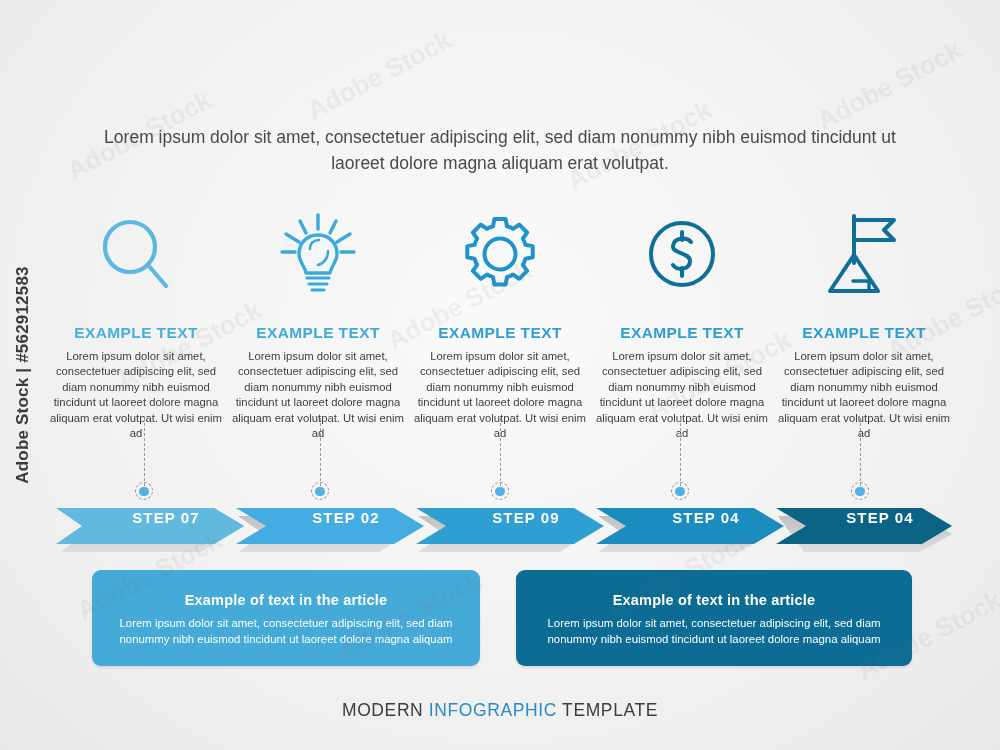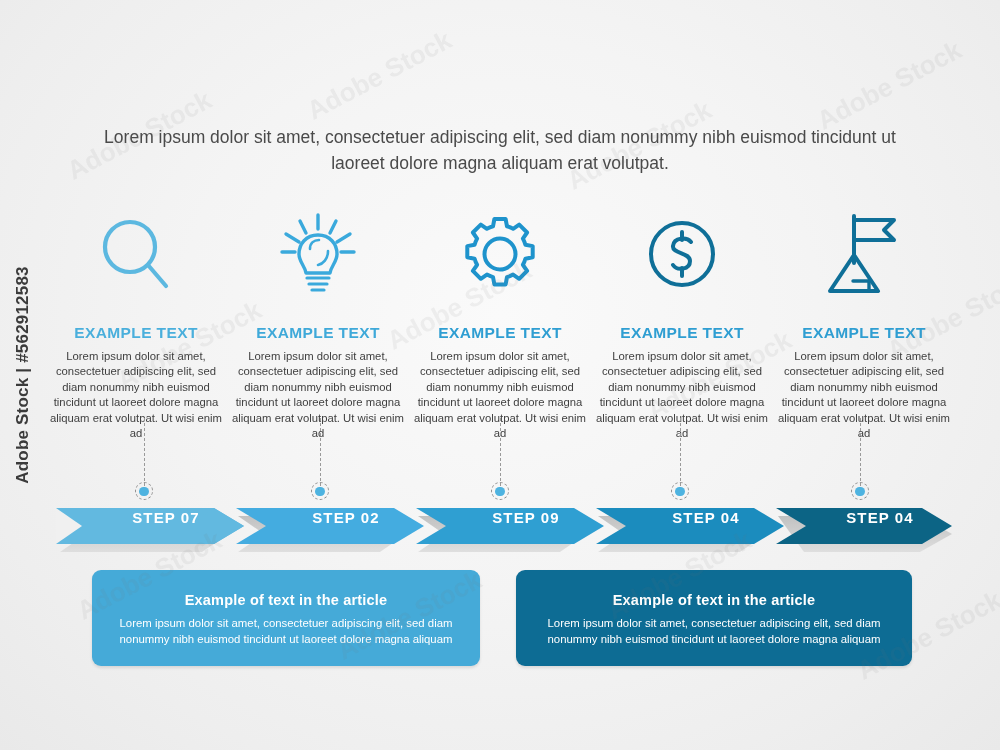--- a/index.html
+++ b/index.html
@@ -387,20 +387,23 @@
     <div class="abox" id="abox-1">
       <div class="abox-title">Example of text in the article</div>
       <div class="abox-body">Lorem ipsum dolor sit amet, consectetuer adipiscing elit, sed diam nonummy nibh euismod tincidunt ut laoreet dolore magna aliquam</div>
     </div>
     <div class="abox" id="abox-2">
       <div class="abox-title">Example of text in the article</div>
       <div class="abox-body">Lorem ipsum dolor sit amet, consectetuer adipiscing elit, sed diam nonummy nibh euismod tincidunt ut laoreet dolore magna aliquam</div>
     </div>
   </div>
 
+  <div class="footer">
+    <span>MODERN </span><span class="accent">INFOGRAPHIC</span><span> TEMPLATE</span>
+  </div>
 
 </div>
 
 <div class="wm-layer">
   <div class="wm" style="left:60px;  top:120px">Adobe Stock</div>
   <div class="wm" style="left:300px; top:60px">Adobe Stock</div>
   <div class="wm" style="left:560px; top:130px">Adobe Stock</div>
   <div class="wm" style="left:810px; top:70px">Adobe Stock</div>
   <div class="wm" style="left:110px; top:330px">Adobe Stock</div>
   <div class="wm" style="left:380px; top:290px">Adobe Stock</div>

